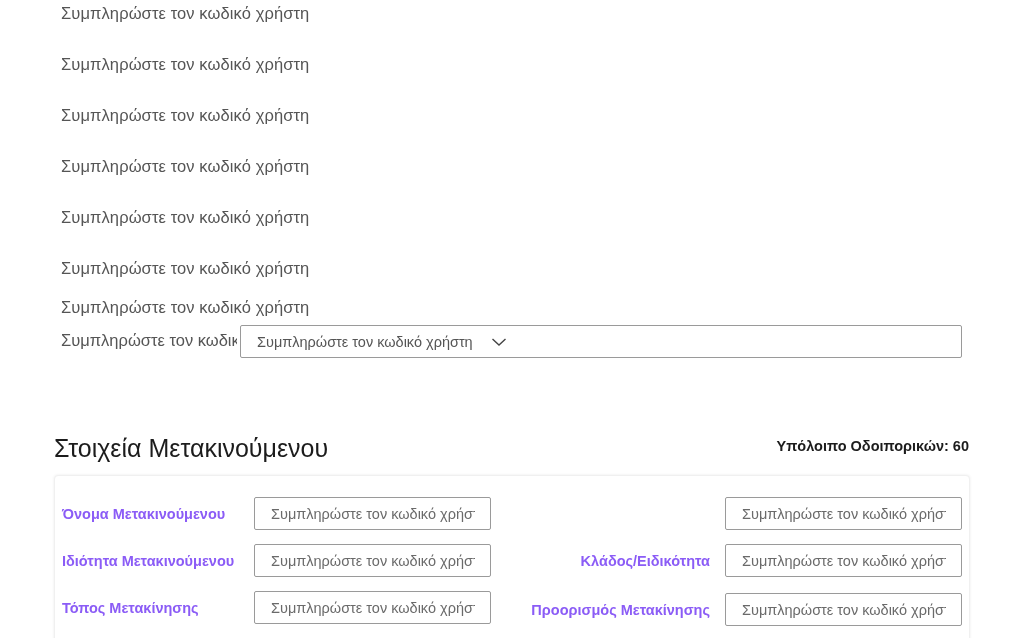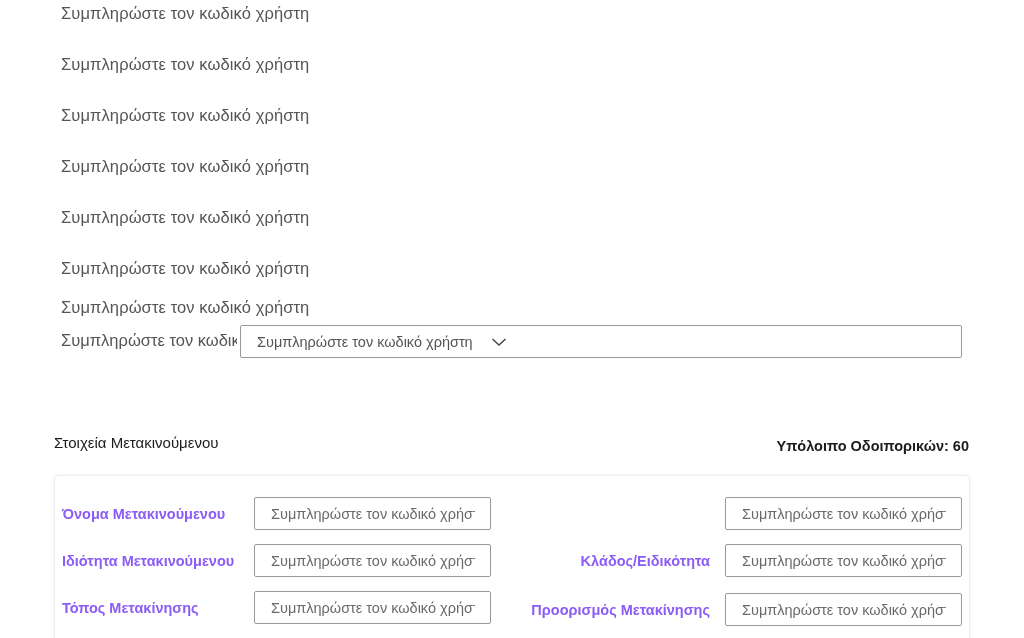--- a/index.html
+++ b/index.html
@@ -59,21 +59,21 @@
     height: 10px;
     display: inline-flex;
     align-items: center;
     justify-content: center;
   }
 
   .section-title {
     position: absolute;
     left: 54px;
     top: 434px;
-    font-size: 15px;
+    font-size: 25px;
     font-weight: 500;
     color: #1c1c1c;
     white-space: nowrap;
   }
   .remaining {
     position: absolute;
     right: 55px;
     top: 438px;
     font-size: 14.5px;
     font-weight: 700;

